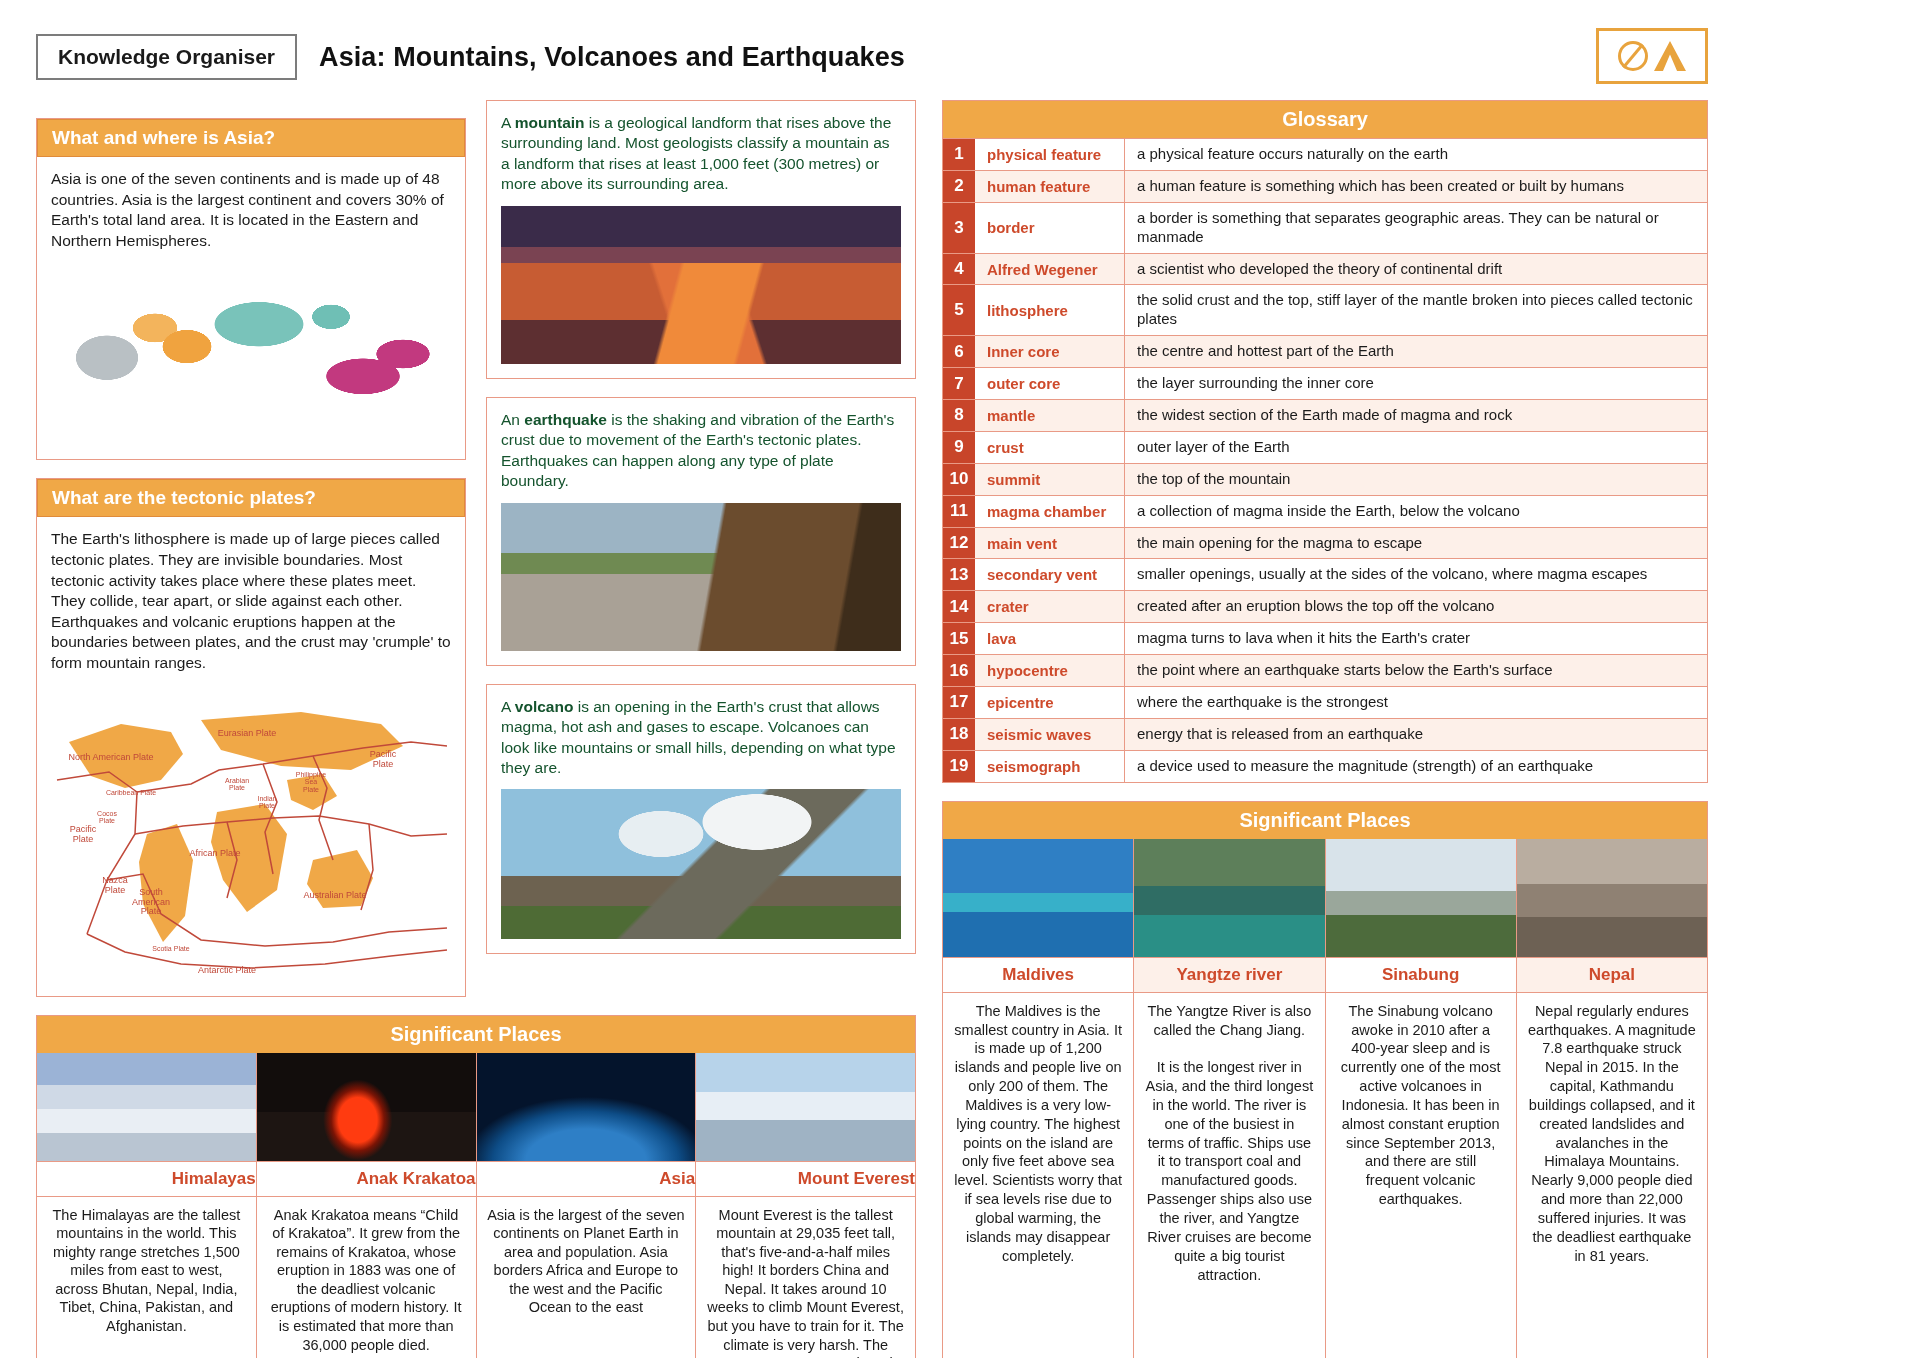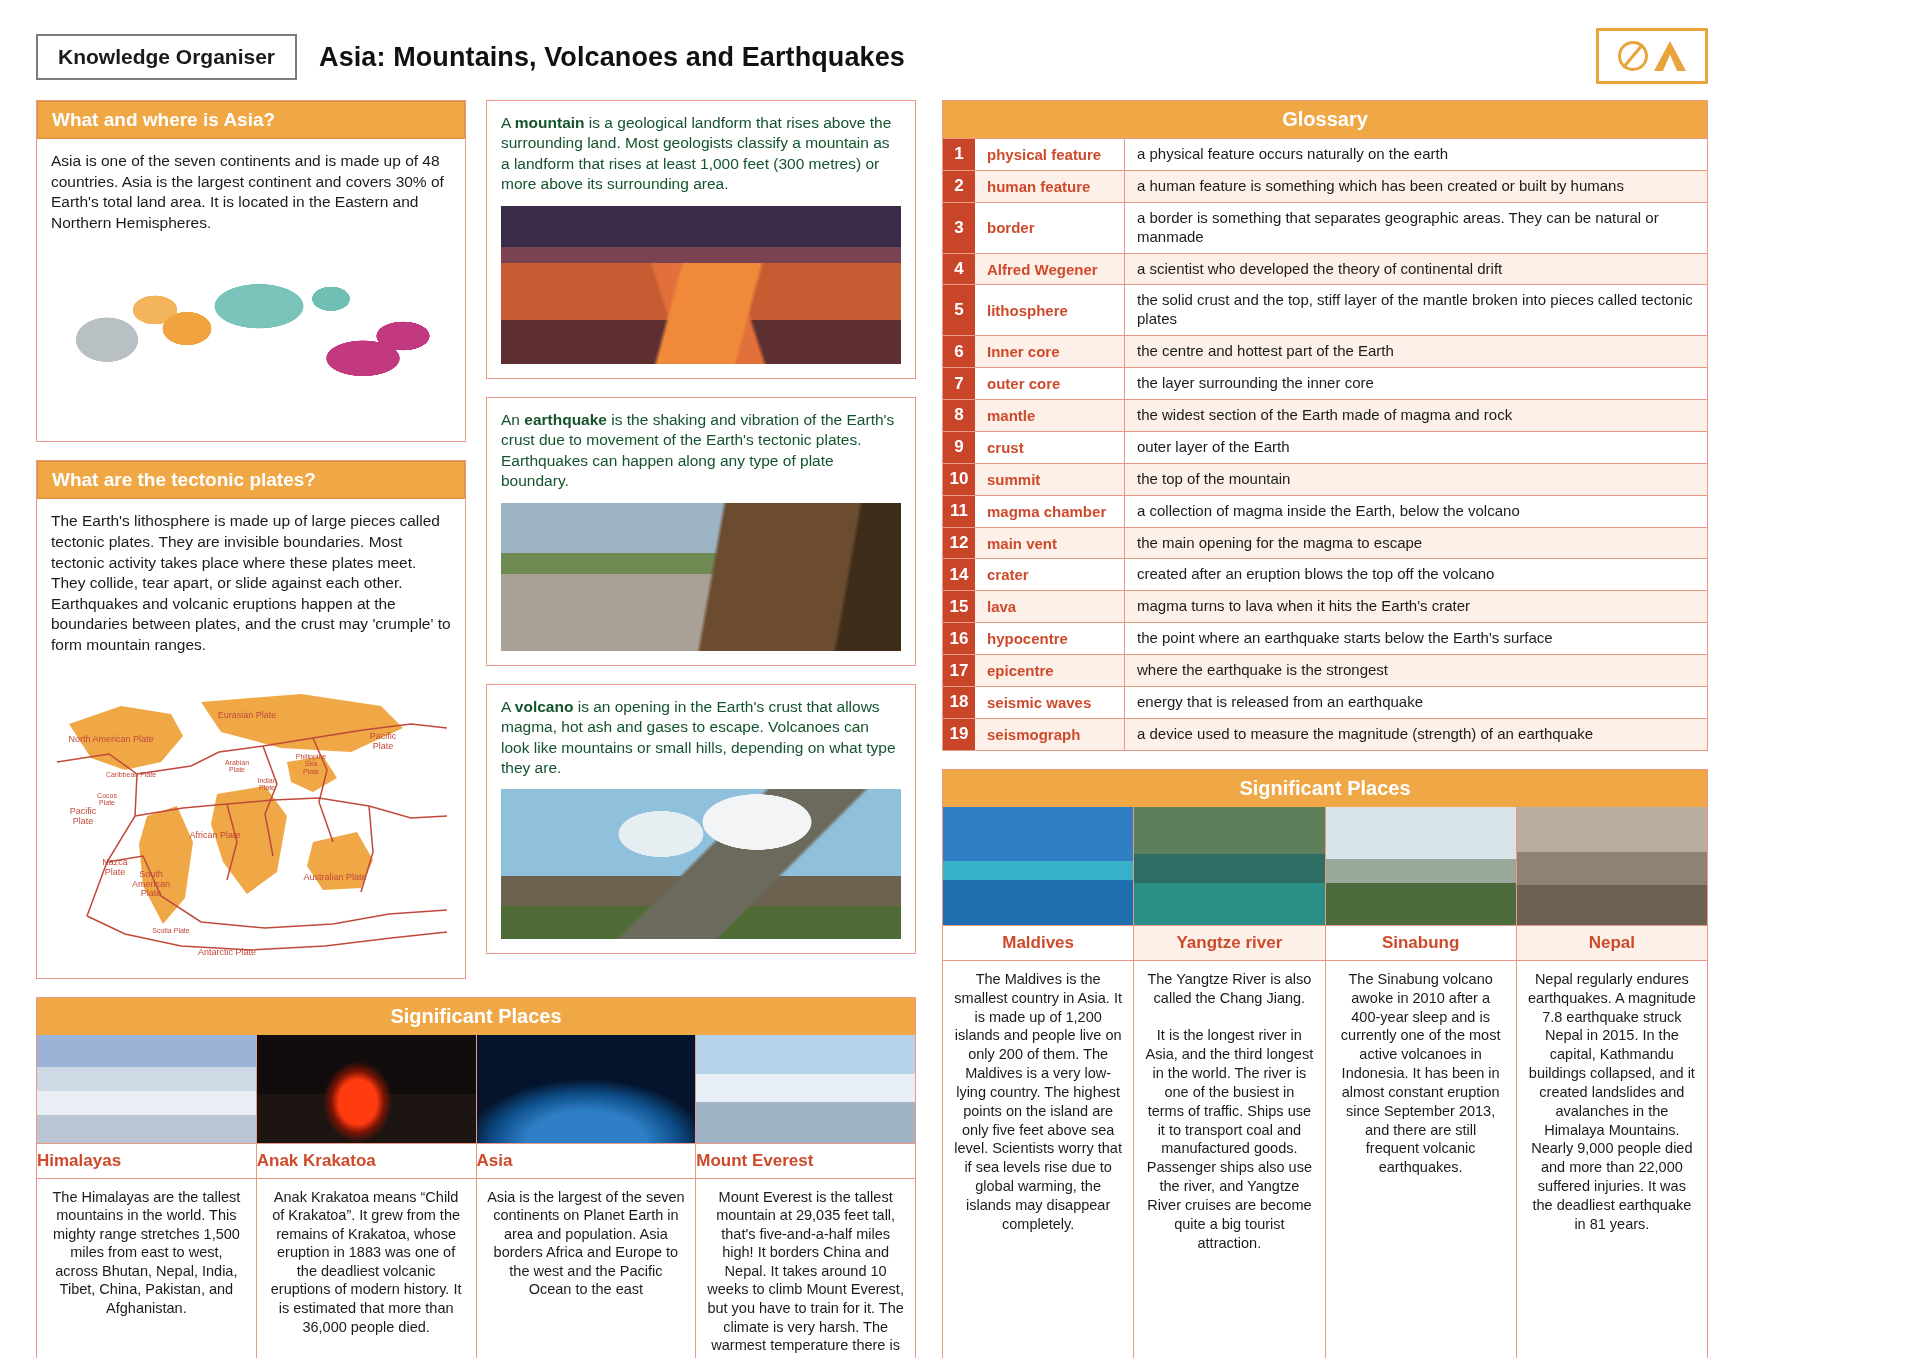--- a/index.html
+++ b/index.html
@@ -40,21 +40,21 @@
   
   .cols { display: flex; gap: 26px; }
   .col-left { width: 918px; display: flex; flex-direction: column; }
   .col-right { width: 878px; display: flex; flex-direction: column; }
 
   .left-top { display: flex; gap: 20px; }
   .left-col-a { width: 430px; }
   .left-col-b { width: 430px; display: flex; flex-direction: column; gap: 18px; }
 
   
-  .panel { border: 1.5px solid #E99A86; background: #fff; }
+  .panel { border: 1.5px solid #E99A86; background: #fff; margin-top: 18px; }
   .panel-head {
     background: #F0A847; color: #fff; font-weight: bold;
     font-size: 19px; padding: 7px 14px; border: 1.5px solid #E08B3A;
   }
   .panel-body { padding: 12px 14px; font-size: 15.5px; line-height: 1.33; color: #1b1b1b; }
   .panel-body p { margin-bottom: 8px; }
   .panel-body p:last-child { margin-bottom: 0; }
 
   .defn-panel { border: 1.5px solid #E99A86; padding: 12px 14px 14px; }
   .defn-text { font-size: 15.5px; line-height: 1.32; color: #14532d; }
@@ -110,21 +110,21 @@
   .sig-wrap { margin-top: 18px; border: 1.5px solid #E99A86; }
   .sig-head {
     background: #F0A847; color: #fff; font-weight: bold; text-align: center;
     font-size: 20px; padding: 7px 0;
   }
   .sig-grid { display: flex; }
   .sig-card { flex: 1; border-right: 1.5px solid #E99A86; display: flex; flex-direction: column; }
   .sig-card:last-child { border-right: 0; }
   .sig-photo { height: 108px; }
   .sig-name {
-    text-align: left; color: #CE4A2B; font-weight: bold; font-size: 17px;
+    text-align: right; color: #CE4A2B; font-weight: bold; font-size: 17px;
     padding: 7px 0; background: #fff; border-top: 1.5px solid #E99A86;
     border-bottom: 1.5px solid #E99A86;
   }
   .sig-text {
     font-size: 14.5px; line-height: 1.28; text-align: center;
     padding: 9px 10px 12px; color: #1b1b1b; flex: 1;
   }
 
   .ph-himalaya { background: linear-gradient(#9bb3d6 0 30%, #cfd9e6 30% 52%, #e9eef4 52% 74%, #b9c5d2 74% 100%); }
   .ph-krakatoa { background: radial-gradient(ellipse 48px 56px at 46% 62%, #ff3b10 0 40%, #7a1405 55%, transparent 72%), linear-gradient(#120d0c 0 55%, #1d1512 55% 100%); }
@@ -370,20 +370,25 @@
               <div class="g-num">11</div>
               <div class="g-term">magma chamber</div>
               <div class="g-def">a collection of magma inside the Earth, below the volcano</div>
             </div>
             <div class="gloss-row">
               <div class="g-num">12</div>
               <div class="g-term">main vent</div>
               <div class="g-def">the main opening for the magma to escape</div>
             </div>
             <div class="gloss-row">
+              <div class="g-num">13</div>
+              <div class="g-term">secondary vent</div>
+              <div class="g-def">smaller openings, usually at the sides of the volcano, where magma escapes</div>
+            </div>
+            <div class="gloss-row">
               <div class="g-num">14</div>
               <div class="g-term">crater</div>
               <div class="g-def">created after an eruption blows the top off the volcano</div>
             </div>
             <div class="gloss-row">
               <div class="g-num">15</div>
               <div class="g-term">lava</div>
               <div class="g-def">magma turns to lava when it hits the Earth's crater</div>
             </div>
             <div class="gloss-row">

